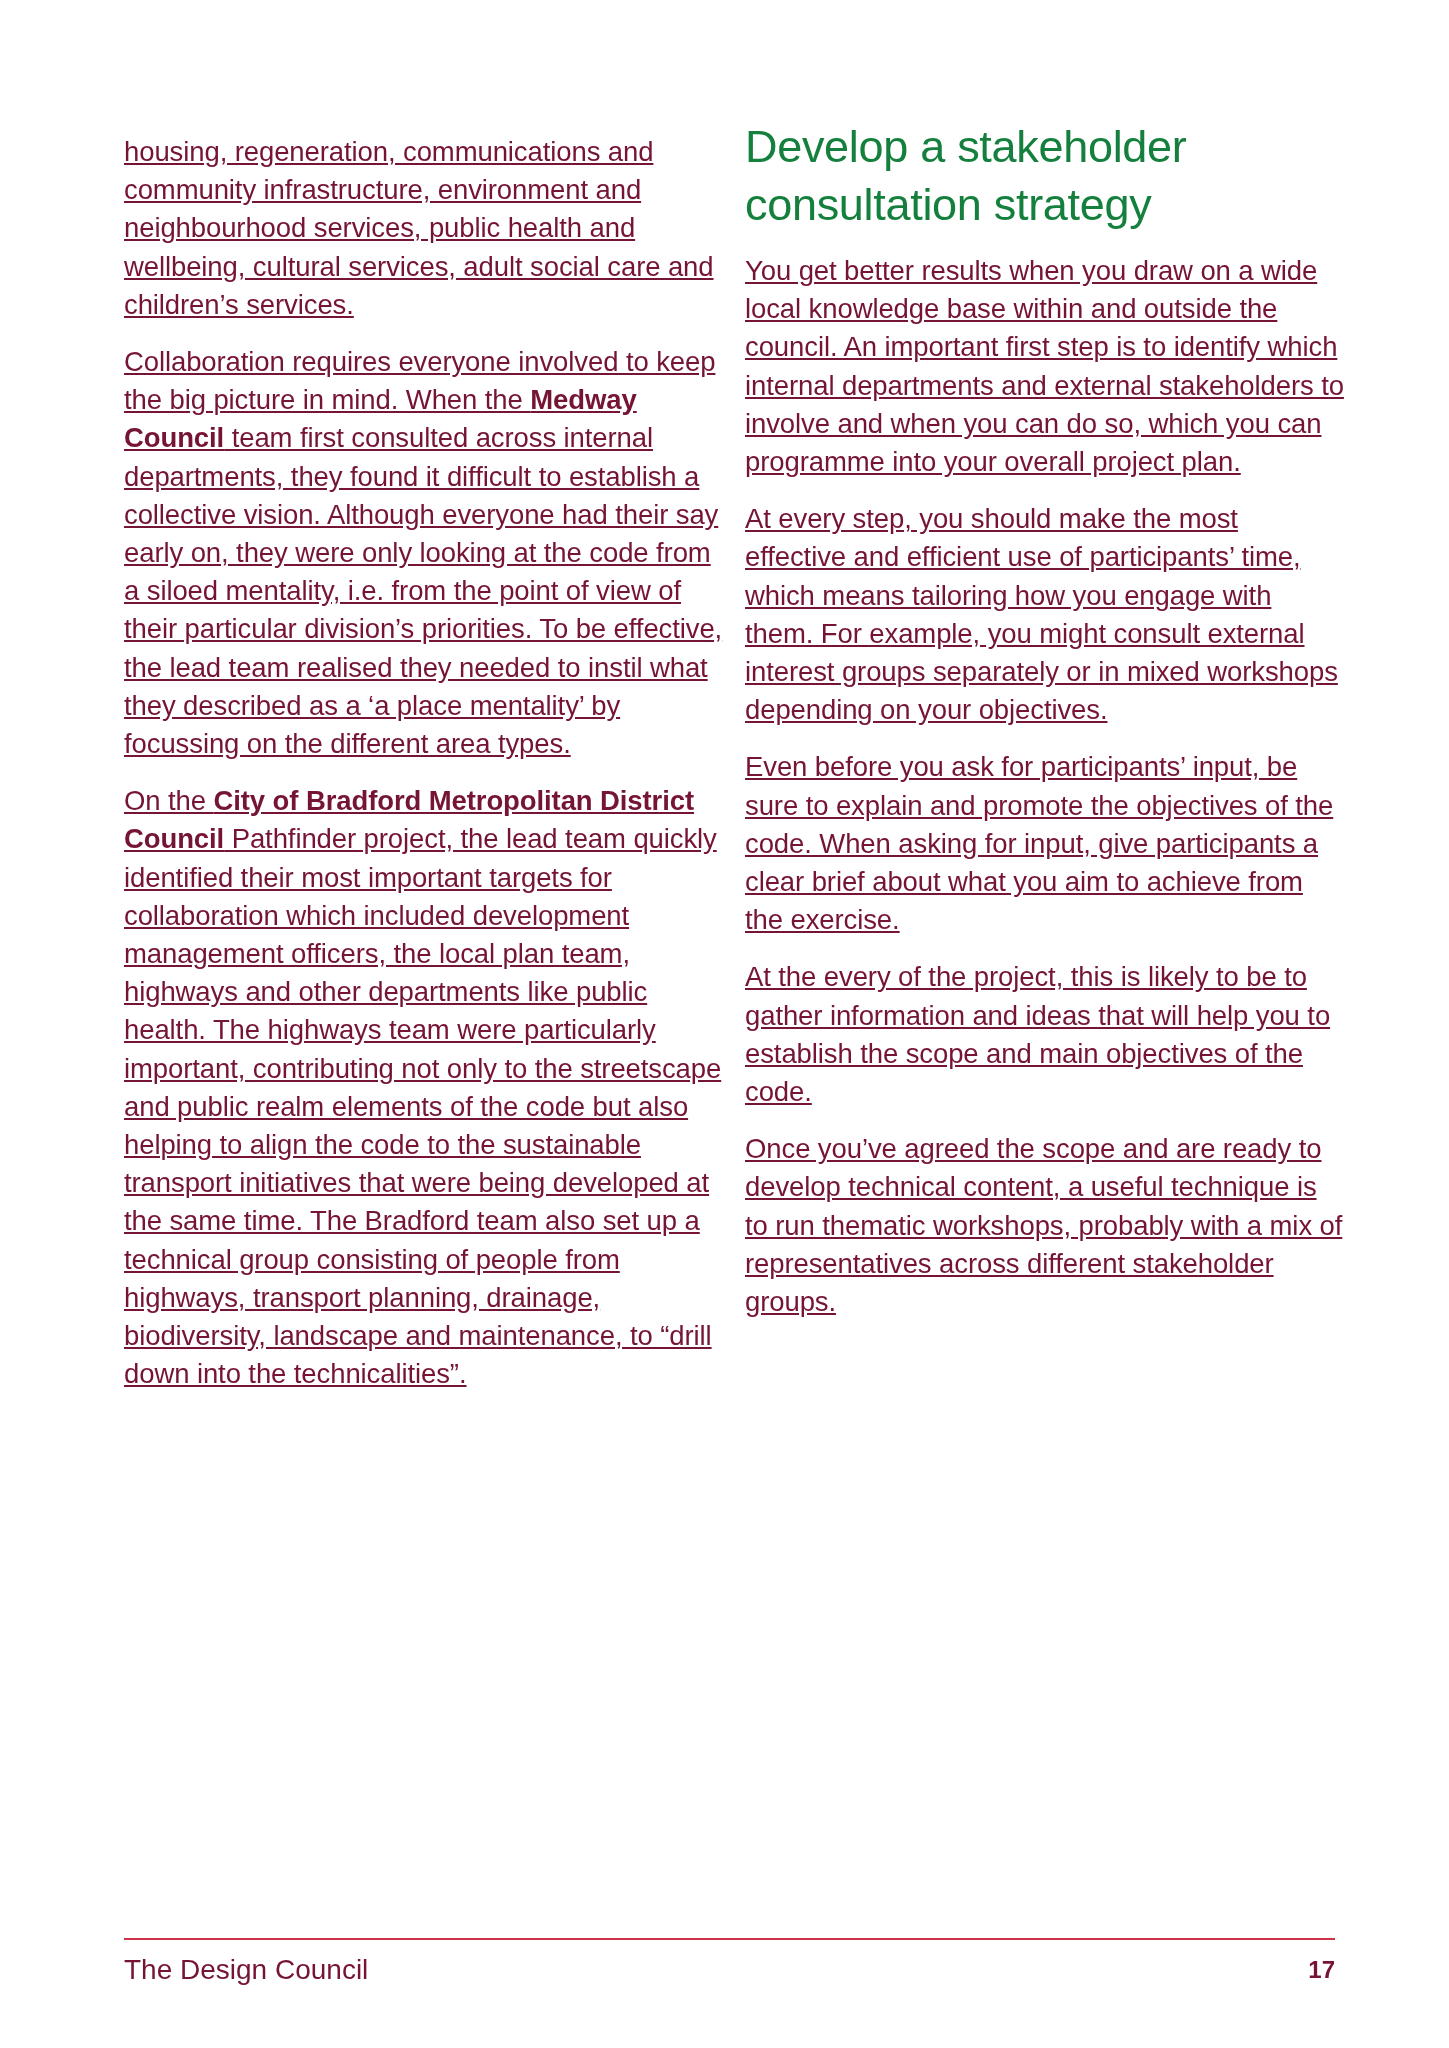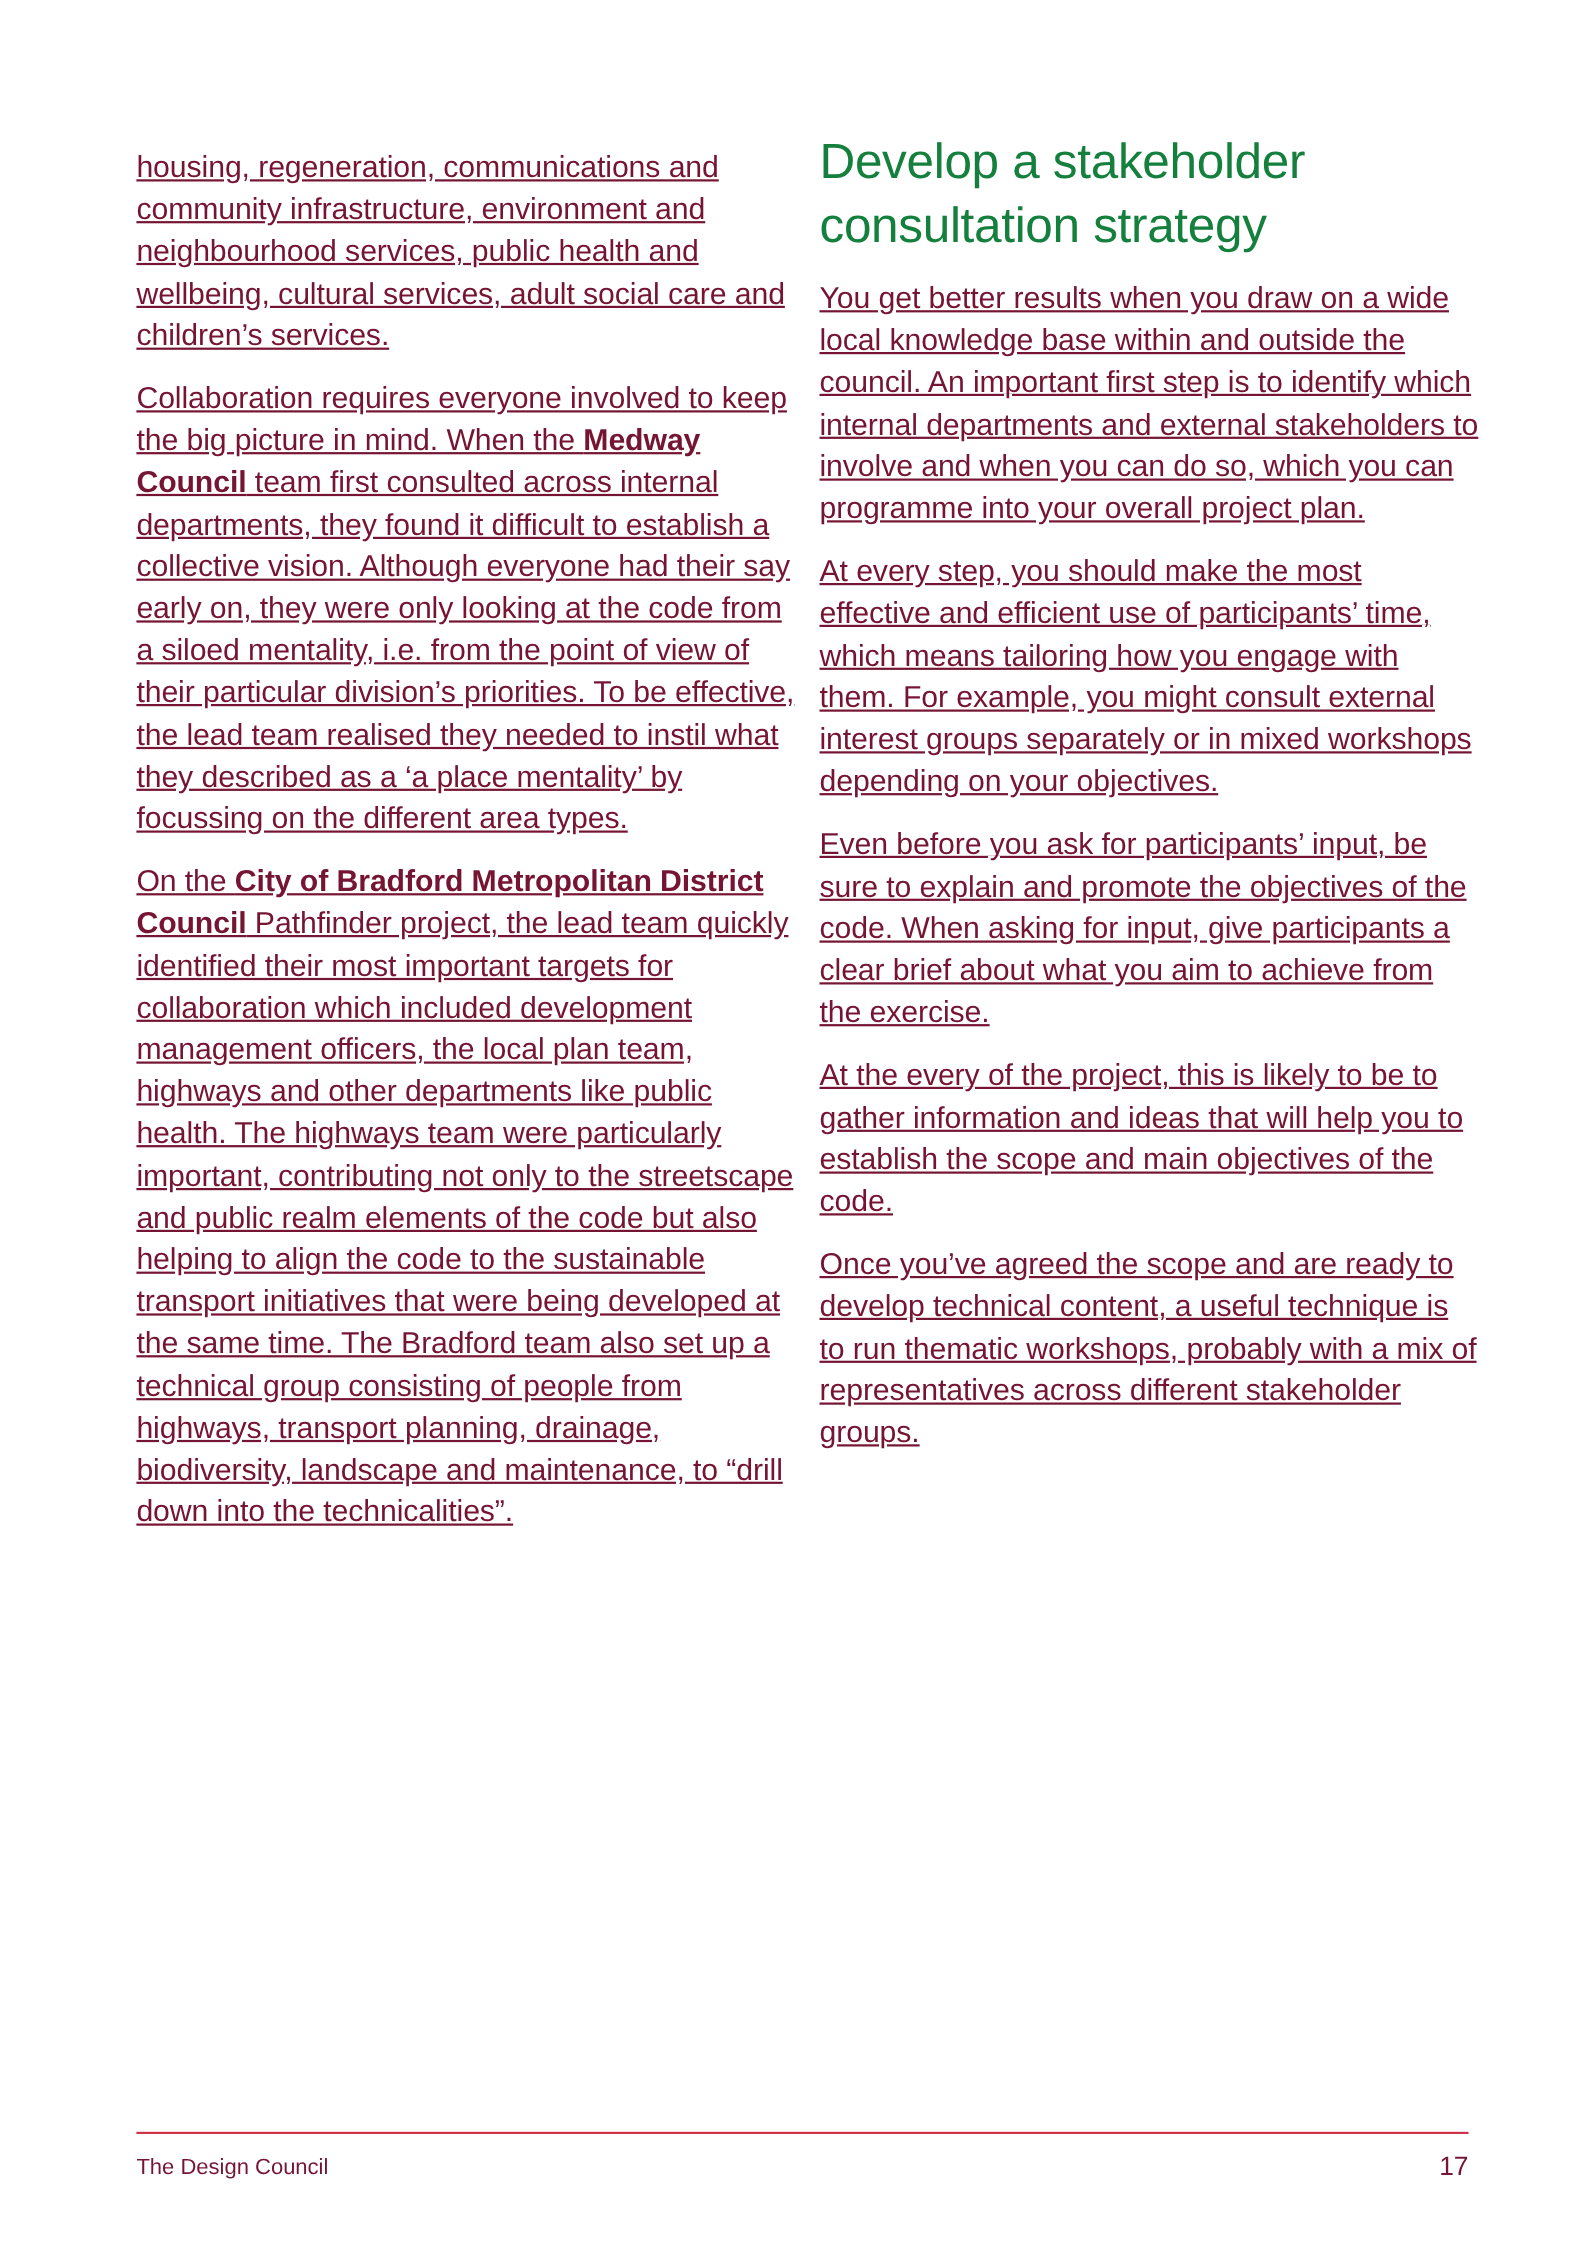--- a/index.html
+++ b/index.html
@@ -6,22 +6,22 @@
   body { width: 1449px; height: 2048px; position: relative; overflow: hidden;
          font-family: "Liberation Sans", sans-serif; color: #751433; }
   .col { position: absolute; top: 0; }
   .col-left { left: 124px; width: 600px; top: 133px; }
   .col-right { left: 745px; width: 600px; top: 118px; }
   p { margin: 0 0 19px 0; font-size: 27.5px; line-height: 38.2px; letter-spacing: -0.1px; text-decoration: underline; }
   b { font-weight: bold; }
   h1 { margin: 0 0 18px 0; font-size: 45px; line-height: 58px; font-weight: normal;
        color: #15803d; letter-spacing: -0.3px; }
   .footer-rule { position: absolute; left: 124px; width: 1211px; top: 1938px; height: 2px; background: #cf3348; }
-  .footer-left { position: absolute; left: 124px; top: 1955px; font-size: 20px; line-height: 30px; }
-  .footer-right { position: absolute; right: 114px; top: 1955px; font-size: 24px; line-height: 30px; font-weight: normal; }
+  .footer-left { position: absolute; left: 124px; top: 1955px; font-size: 28px; line-height: 30px; }
+  .footer-right { position: absolute; right: 114px; top: 1955px; font-size: 24px; line-height: 30px; font-weight: bold; }
 </style>
 </head>
 <body>
 
 <div class="col col-left">
   <p>housing, regeneration, communications and community infrastructure, environment and neighbourhood services, public health and wellbeing, cultural services, adult social care and children’s services.</p>
   <p><span>Collaboration requires everyone involved to keep the big picture in mind. When the </span><b>Medway Council</b><span> team first consulted across internal departments, they found it difficult to establish a collective vision. Although everyone had their say early on, they were only looking at the code from a siloed mentality, i.e. from the point of view of their particular division’s priorities. To be effective, the lead team realised they needed to instil what they described as a ‘a place mentality’ by focussing on the different area types.</span></p>
   <p><span>On the </span><b>City of Bradford Metropolitan District Council</b><span> Pathfinder project, the lead team quickly identified their most important targets for collaboration which included development management officers, the local plan team, highways and other departments like public health. The highways team were particularly important, contributing not only to the streetscape and public realm elements of the code but also helping to align the code to the sustainable transport initiatives that were being developed at the same time. The Bradford team also set up a technical group consisting of people from highways, transport planning, drainage, biodiversity, landscape and maintenance, to “drill down into the technicalities”.</span></p>
 </div>
 

